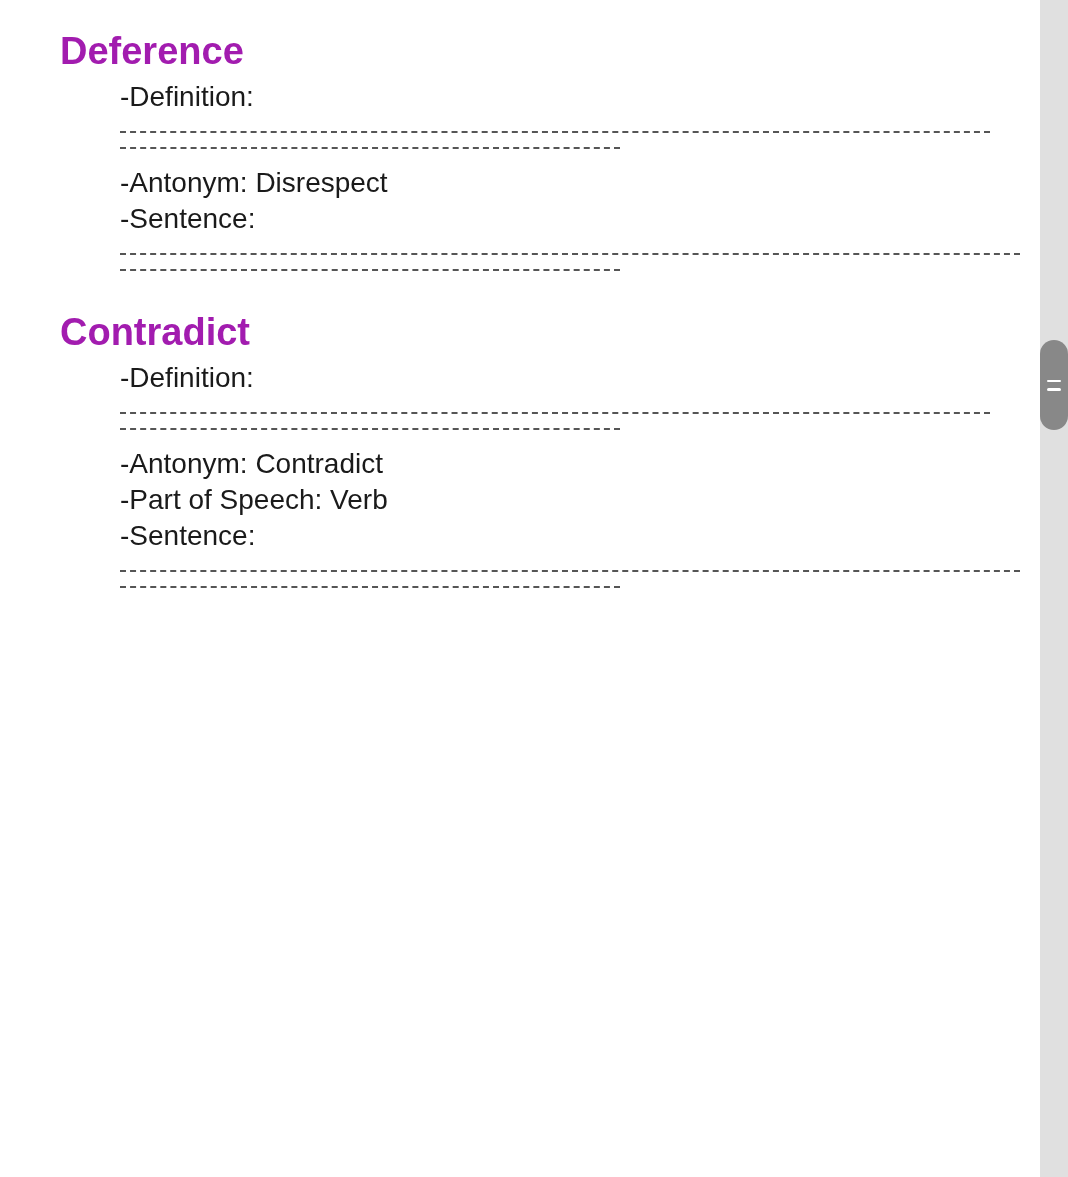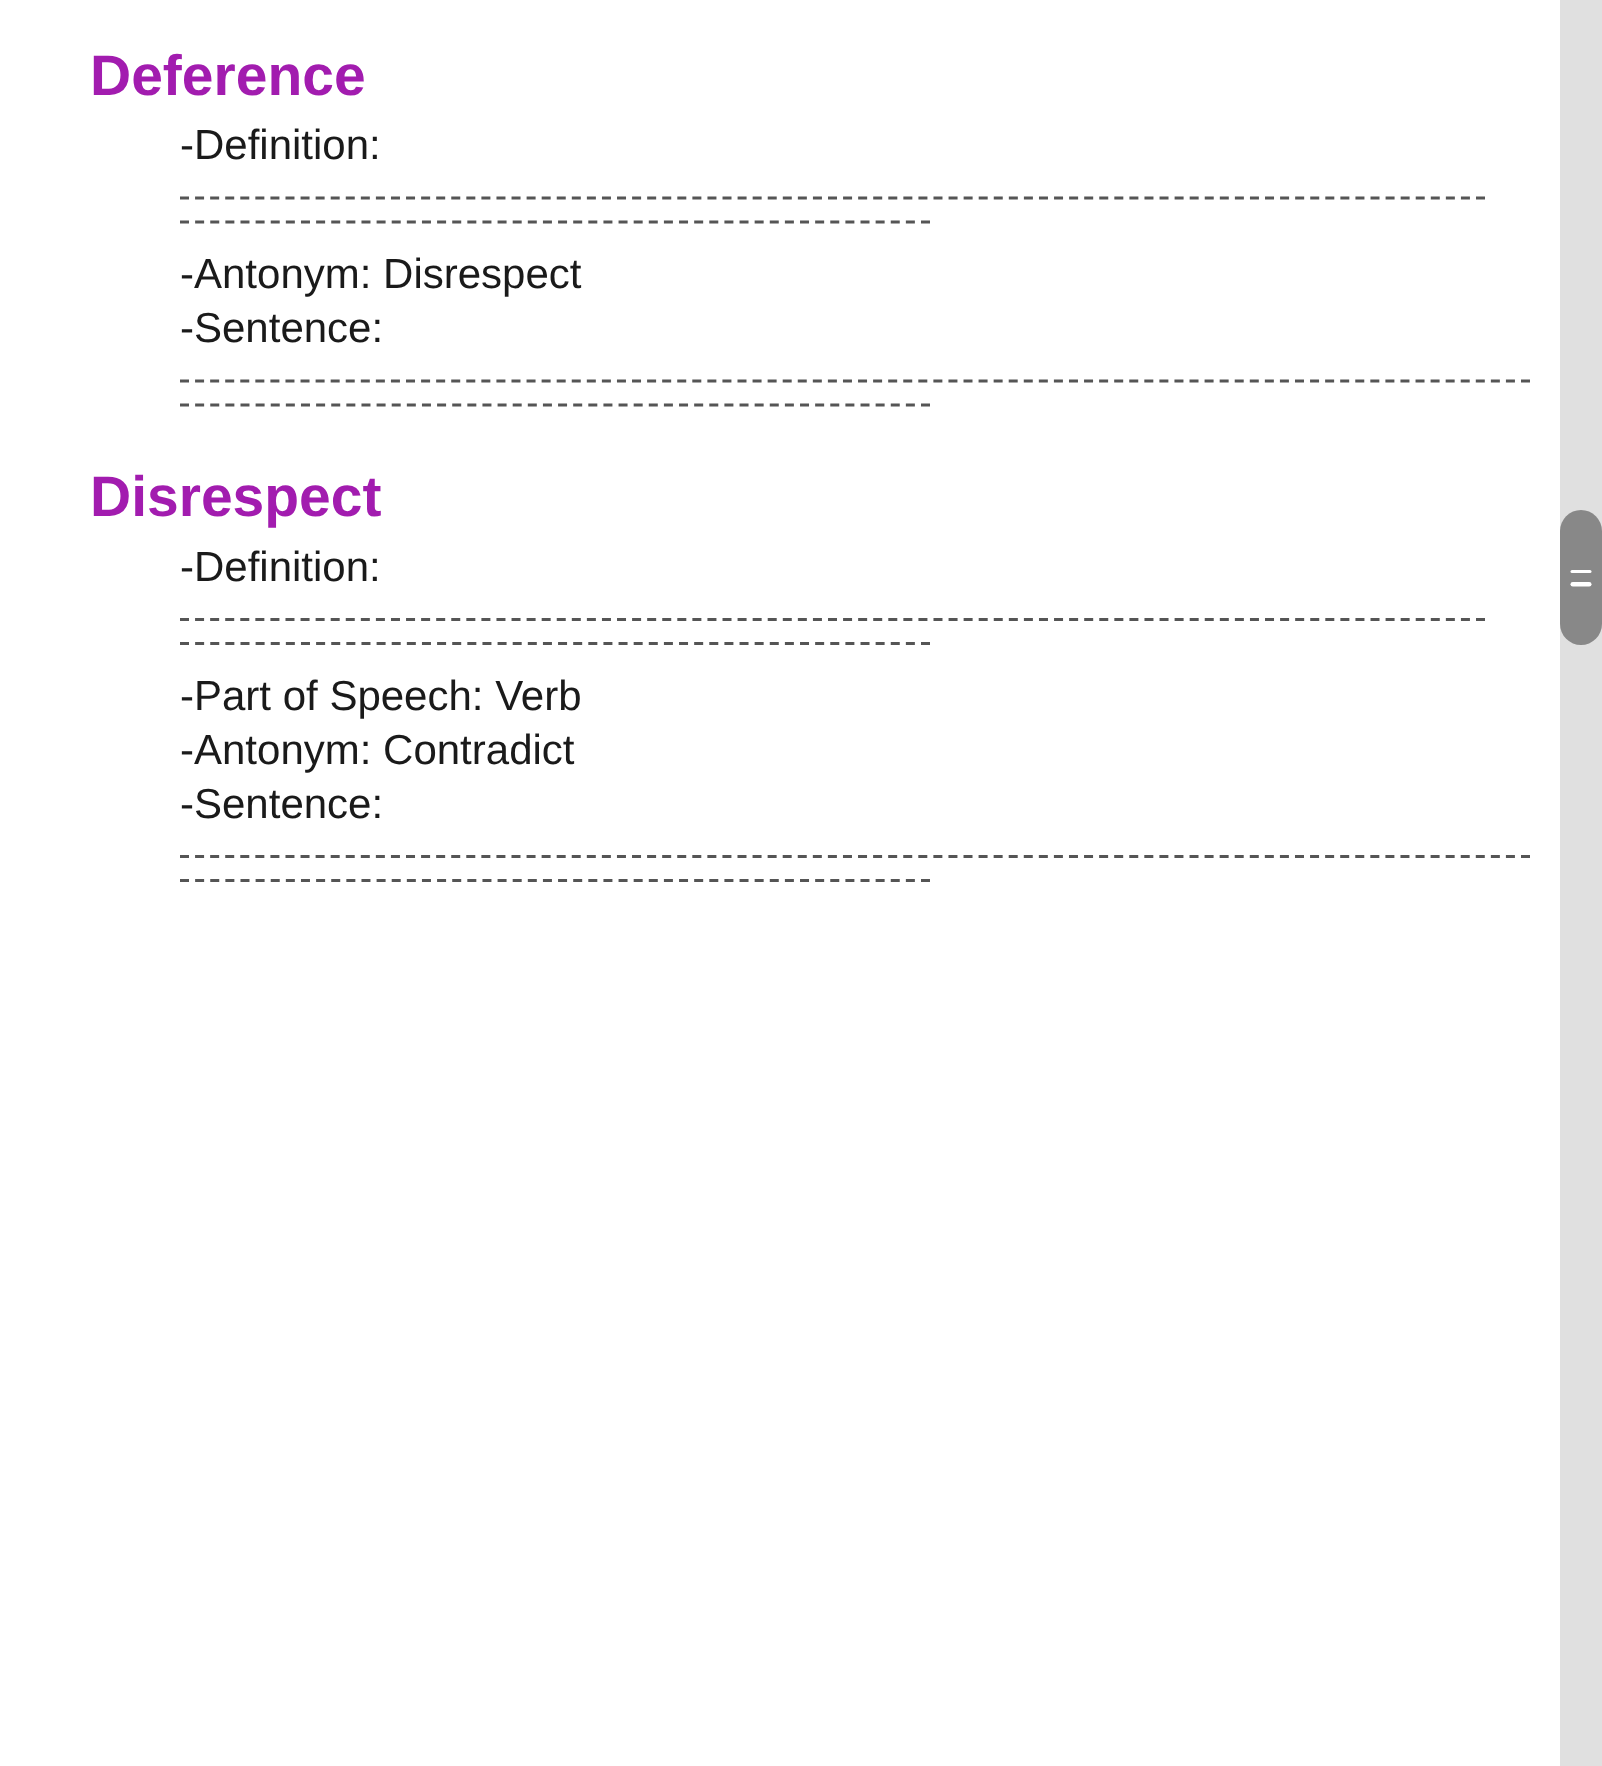--- a/index.html
+++ b/index.html
@@ -149,35 +149,35 @@
     </div>
 
     <div class="blank-line-short">
       <span class="line"></span>
     </div>
 
   </div>
 
   <div class="word-section">
 
-    <div class="word-title">Disrespect</div>
+    <div class="word-title">Contradict</div>
 
     <div class="word-detail">-Definition:</div>
 
     <div class="blank-line-long">
       <span class="line"></span>
     </div>
 
     <div class="blank-line-short">
       <span class="line"></span>
     </div>
 
     <div class="details-block">
+      <div class="detail-item">-Antonym: Contradict</div>
       <div class="detail-item">-Part of Speech: Verb</div>
-      <div class="detail-item">-Antonym: Contradict</div>
       <div class="detail-item">-Sentence:</div>
     </div>
 
     <div class="blank-line-long-bottom">
       <span class="line"></span>
     </div>
 
     <div class="blank-line-short">
       <span class="line"></span>
     </div>

